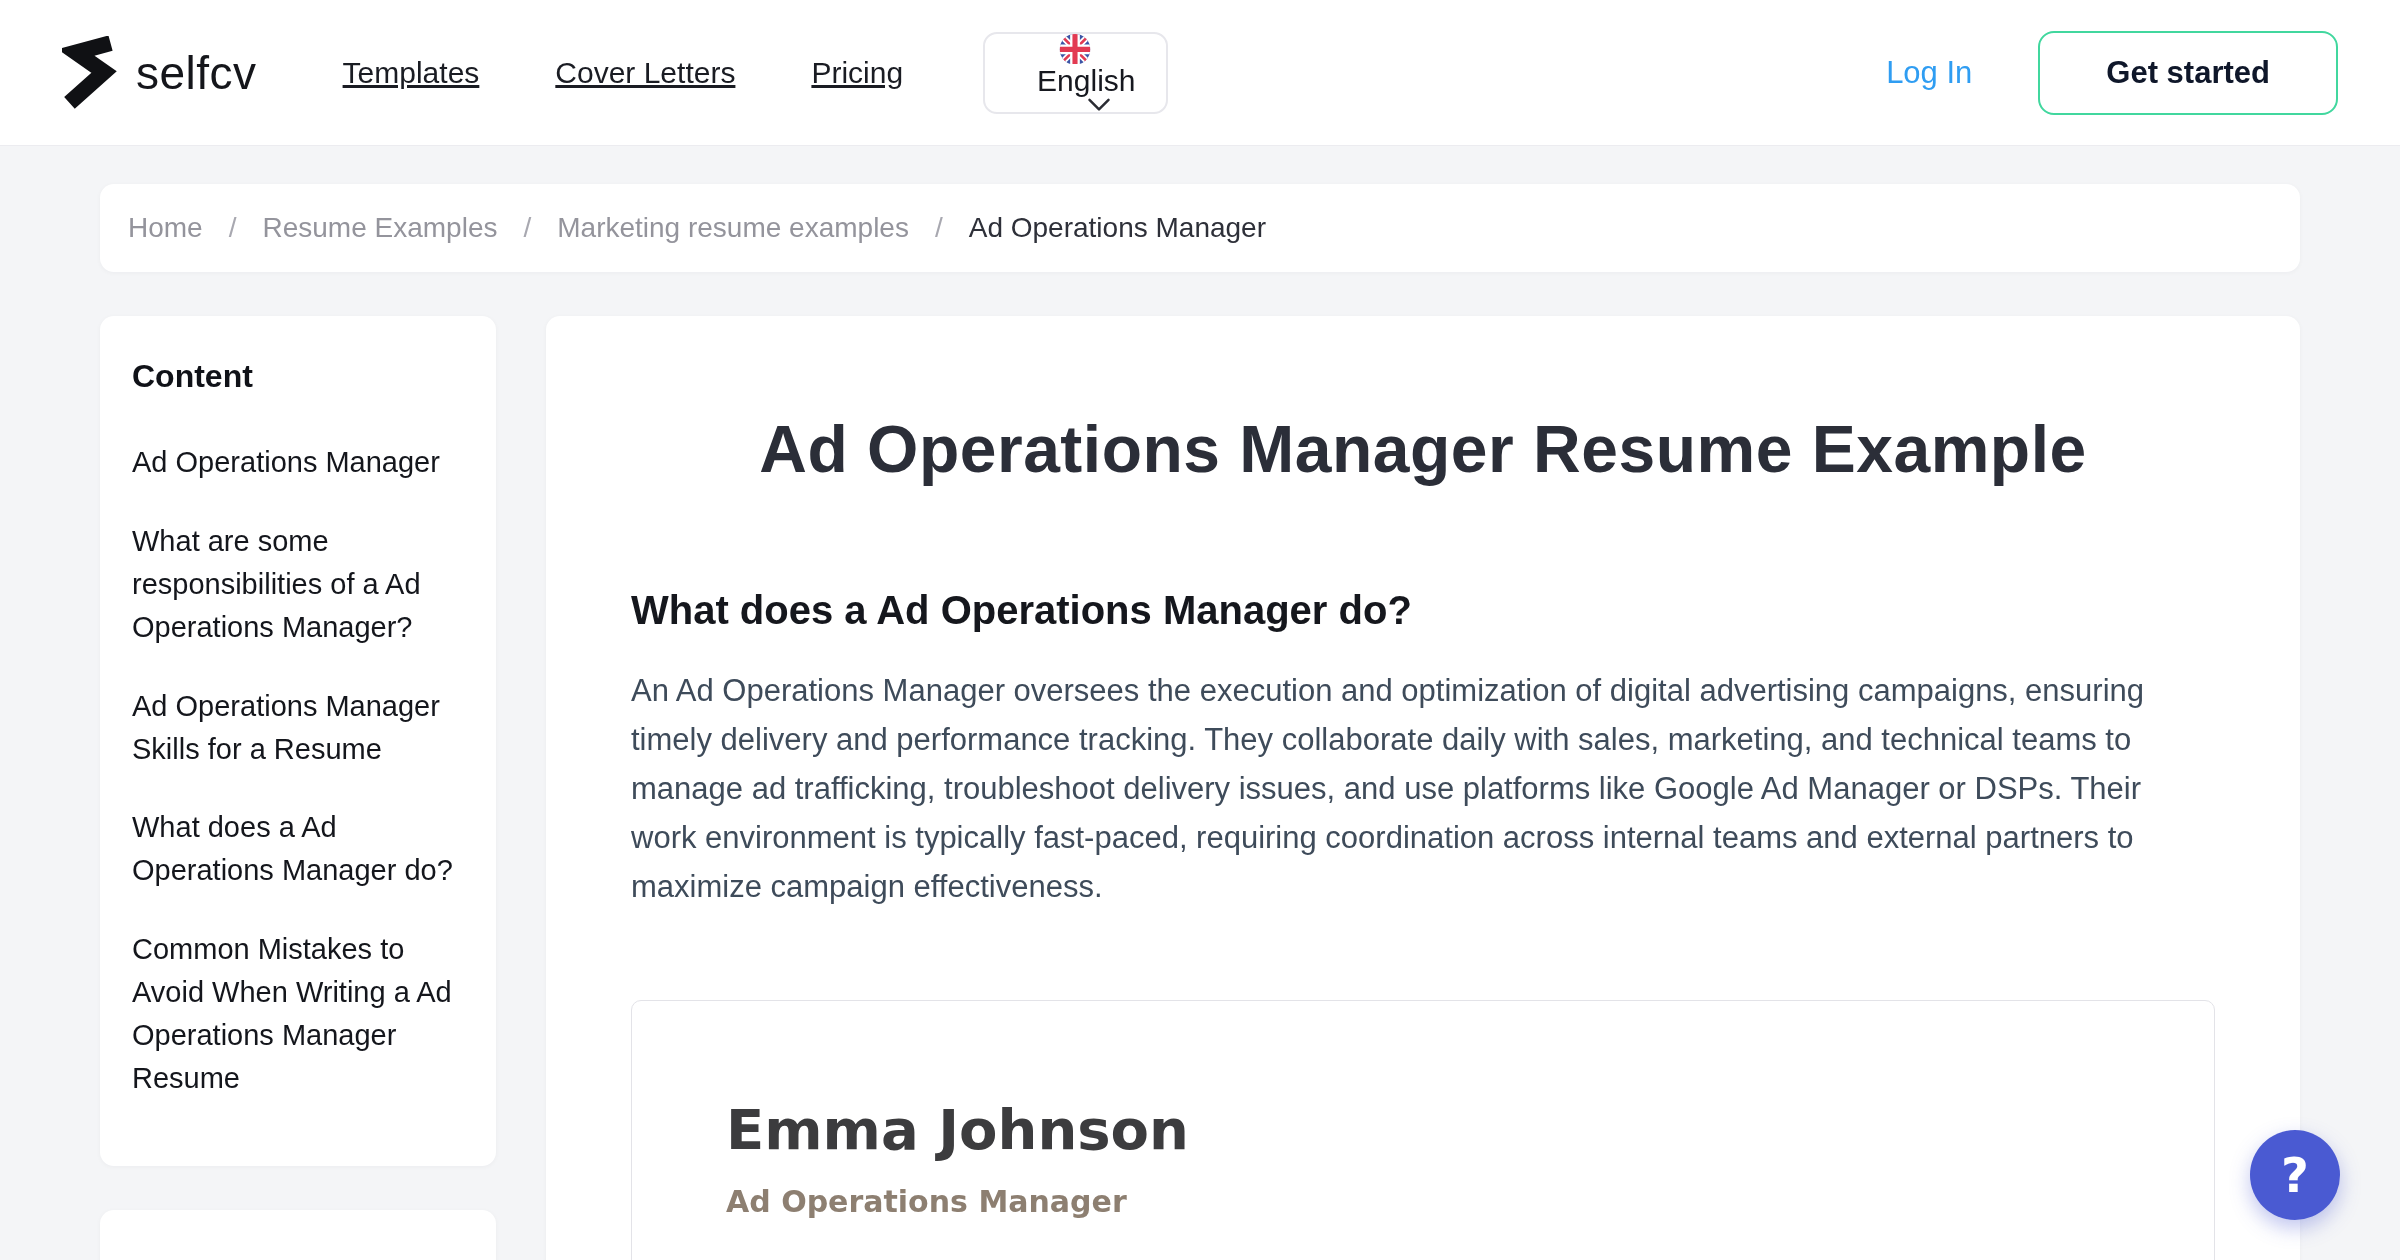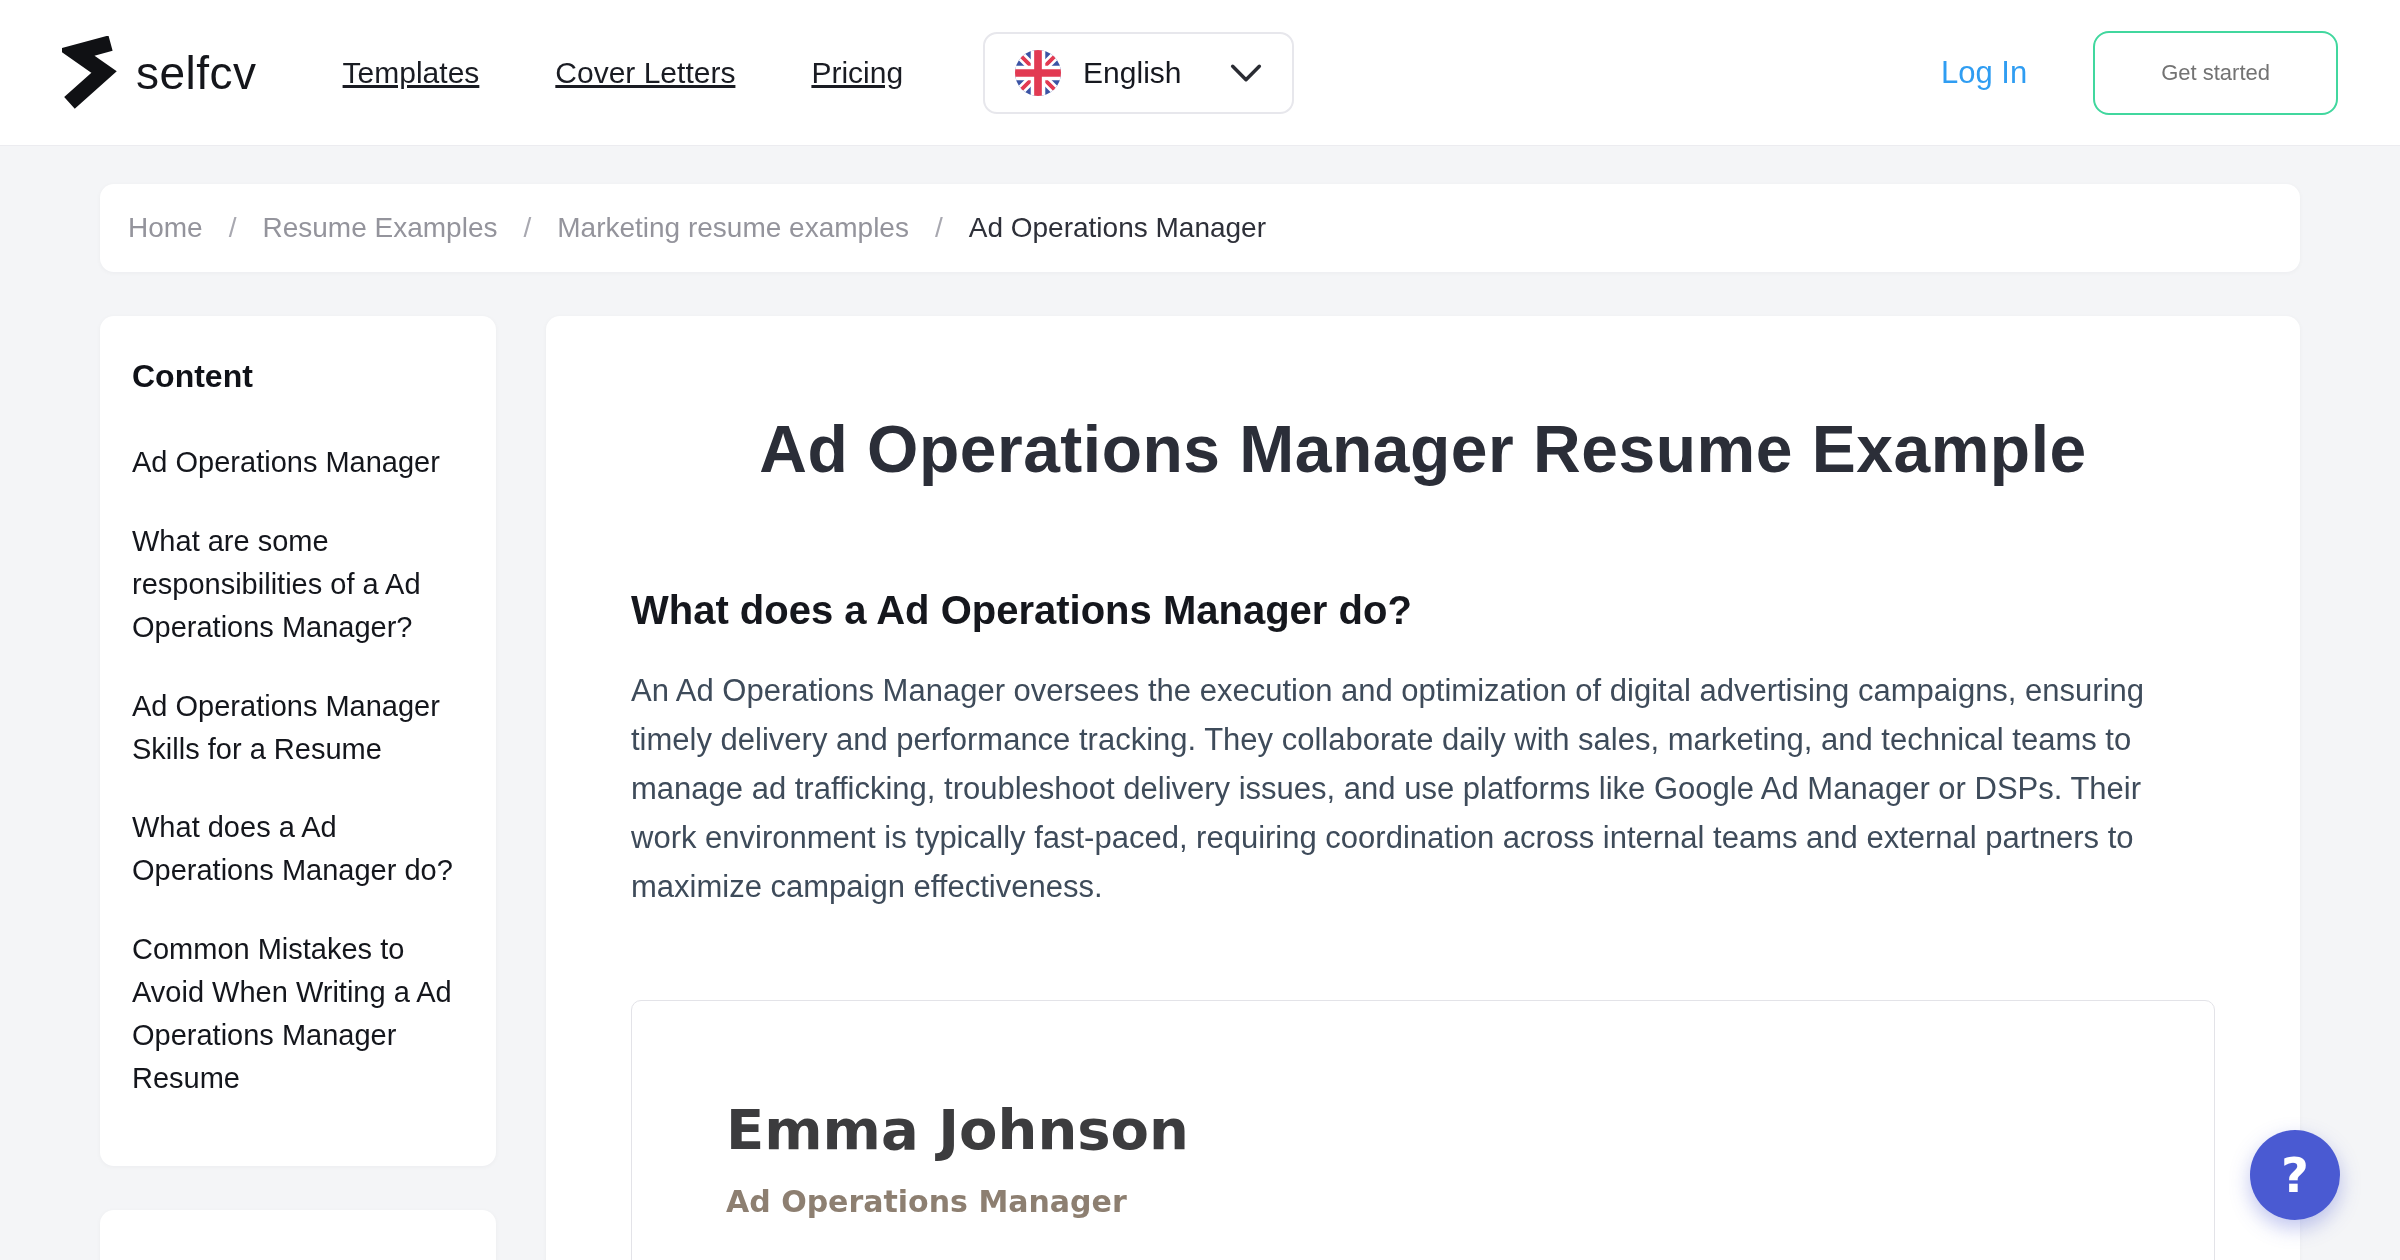--- a/index.html
+++ b/index.html
@@ -27,37 +27,39 @@
   .nav-item { font-size: 30px; color: #1a1c23; cursor: pointer; white-space: nowrap; text-decoration: underline; }
   .lang {
     margin-left: 80px;
     display: flex; align-items: center;
     height: 82px;
     border: 2px solid #e7e7ec;
     border-radius: 14px;
     padding: 0 30px;
     background: #fff;
     cursor: pointer;
+    flex-direction: column;
   }
   .lang svg.flag { width: 46px; height: 46px; }
   .lang-label { font-size: 30px; color: #16181f; margin-left: 22px; }
   .lang svg.chev { width: 32px; height: 20px; margin-left: 48px; }
   .spacer { flex: 1; }
   .login { font-size: 31px; color: #2f9df2; margin-right: 66px; cursor: pointer; }
   .get-started {
     height: 84px;
     padding: 0 66px;
     border: 2px solid #41d79e;
     border-radius: 16px;
     background: #ffffff;
-    font-size: 22px;
-    color: #737373;
+    font-size: 31px;
+    color: #0f172a;
     display: flex; align-items: center;
     cursor: pointer;
     font-family: inherit;
+    font-weight: bold;
   }
 
   
   .page { padding: 0 100px; }
   .card {
     background: #ffffff;
     border-radius: 14px;
     box-shadow: 0 1px 5px rgba(25,28,40,0.04);
   }
   .breadcrumb-card {

